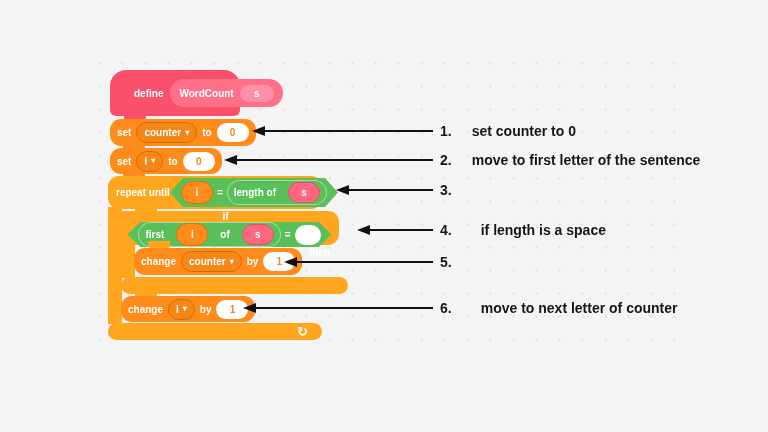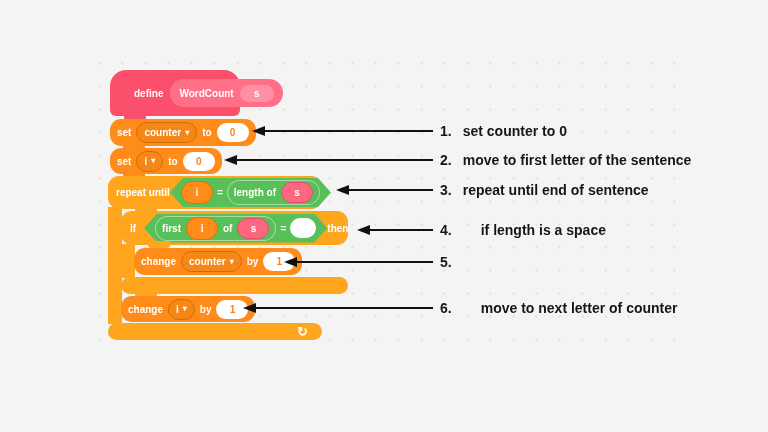--- a/index.html
+++ b/index.html
@@ -44,21 +44,21 @@
     display:flex;align-items:center;justify-content:center;
     background:#ffffff;border-radius:10px;height:19px;min-width:24px;padding:0 4px;
     color:#F8841B;font-weight:700;
   }
   .hex{
     display:flex;align-items:center;gap:4px;height:29px;padding:0 11px;
     background:#59C059;
     clip-path:polygon(13px 0%,calc(100% - 13px) 0%,100% 50%,calc(100% - 13px) 100%,13px 100%,0% 50%);
   }
   .greporter{
-    display:flex;align-items:center;gap:5px;height:23px;padding:0 6px;
+    display:flex;align-items:center;gap:12px;height:23px;padding:0 6px;
     background:#59C059;border:1.5px solid rgba(255,255,255,0.45);border-radius:13px;
   }
   .ivaloval{
     display:flex;align-items:center;justify-content:center;
     background:#FF8C1A;border:1.5px solid #dd7300;border-radius:12px;
     height:21px;min-width:24px;padding:0 3px;
   }
   .svaroval{
     display:flex;align-items:center;justify-content:center;
     background:#FF6680;border:1.5px solid #e84a6e;border-radius:11px;
@@ -69,21 +69,21 @@
   }
   .loopglyph{margin-left:auto;font-size:13px;font-weight:700;padding-right:4px;}
   
   .arrow{position:absolute;display:flex;align-items:center;height:10px;}
   .arrow .head{width:0;height:0;border-top:5px solid transparent;border-bottom:5px solid transparent;border-right:13px solid #111;}
   .arrow .shaft{flex:1;height:2.5px;background:#111;}
   .ann{
     position:absolute;left:440px;display:flex;align-items:center;height:18px;
     color:#161616;font-size:14px;font-weight:700;white-space:nowrap;
   }
-  .ind-a{margin-left:11px;}
+  .ind-a{margin-left:20px;}
   .ind-b{margin-left:29px;}
   .ind-c{margin-left:59px;}
 </style>
 </head>
 <body>
 
 <div class="canvas">
   <div class="dots"></div>
 
   <div class="blk pink" style="left:110px;top:70px;width:130px;height:46px;border-radius:16px 16px 6px 6px;padding:0 24px;">
@@ -135,21 +135,21 @@
         <span class="svaroval">
           <span>s</span>
         </span>
       </span>
     </div>
   </div>
 
   <div class="blk ctrl" style="left:108px;top:207px;width:14px;height:117px;border-radius:0;"></div>
   <div class="tab ctrl" style="left:135px;top:206px;"></div>
 
-  <div class="blk ctrl" style="left:121px;top:211px;width:227px;height:34px;padding:0 9px;">
+  <div class="blk ctrl" style="left:112px;top:211px;width:227px;height:34px;padding:0 9px;flex-direction:column;">
     <span>if</span>
     <div class="hex" style="margin-left:8px;">
       <span class="greporter">
         <span>first</span>
         <span class="ivaloval">
           <span>i</span>
         </span>
         <span>of</span>
         <span class="svaroval">
           <span>s</span>
@@ -223,21 +223,20 @@
   <div class="ann" style="top:122px;">
     <span>1.</span>
     <span class="ind-a">set counter to 0</span>
   </div>
   <div class="ann" style="top:151px;">
     <span>2.</span>
     <span class="ind-a">move to first letter of the sentence</span>
   </div>
   <div class="ann" style="top:181px;">
     <span>3.</span>
-    <span class="ind-a">repeat until end of sentence</span>
   </div>
   <div class="ann" style="top:221px;">
     <span>4.</span>
     <span class="ind-b">if length is a space</span>
   </div>
   <div class="ann" style="top:253px;">
     <span>5.</span>
   </div>
   <div class="ann" style="top:299px;">
     <span>6.</span>

